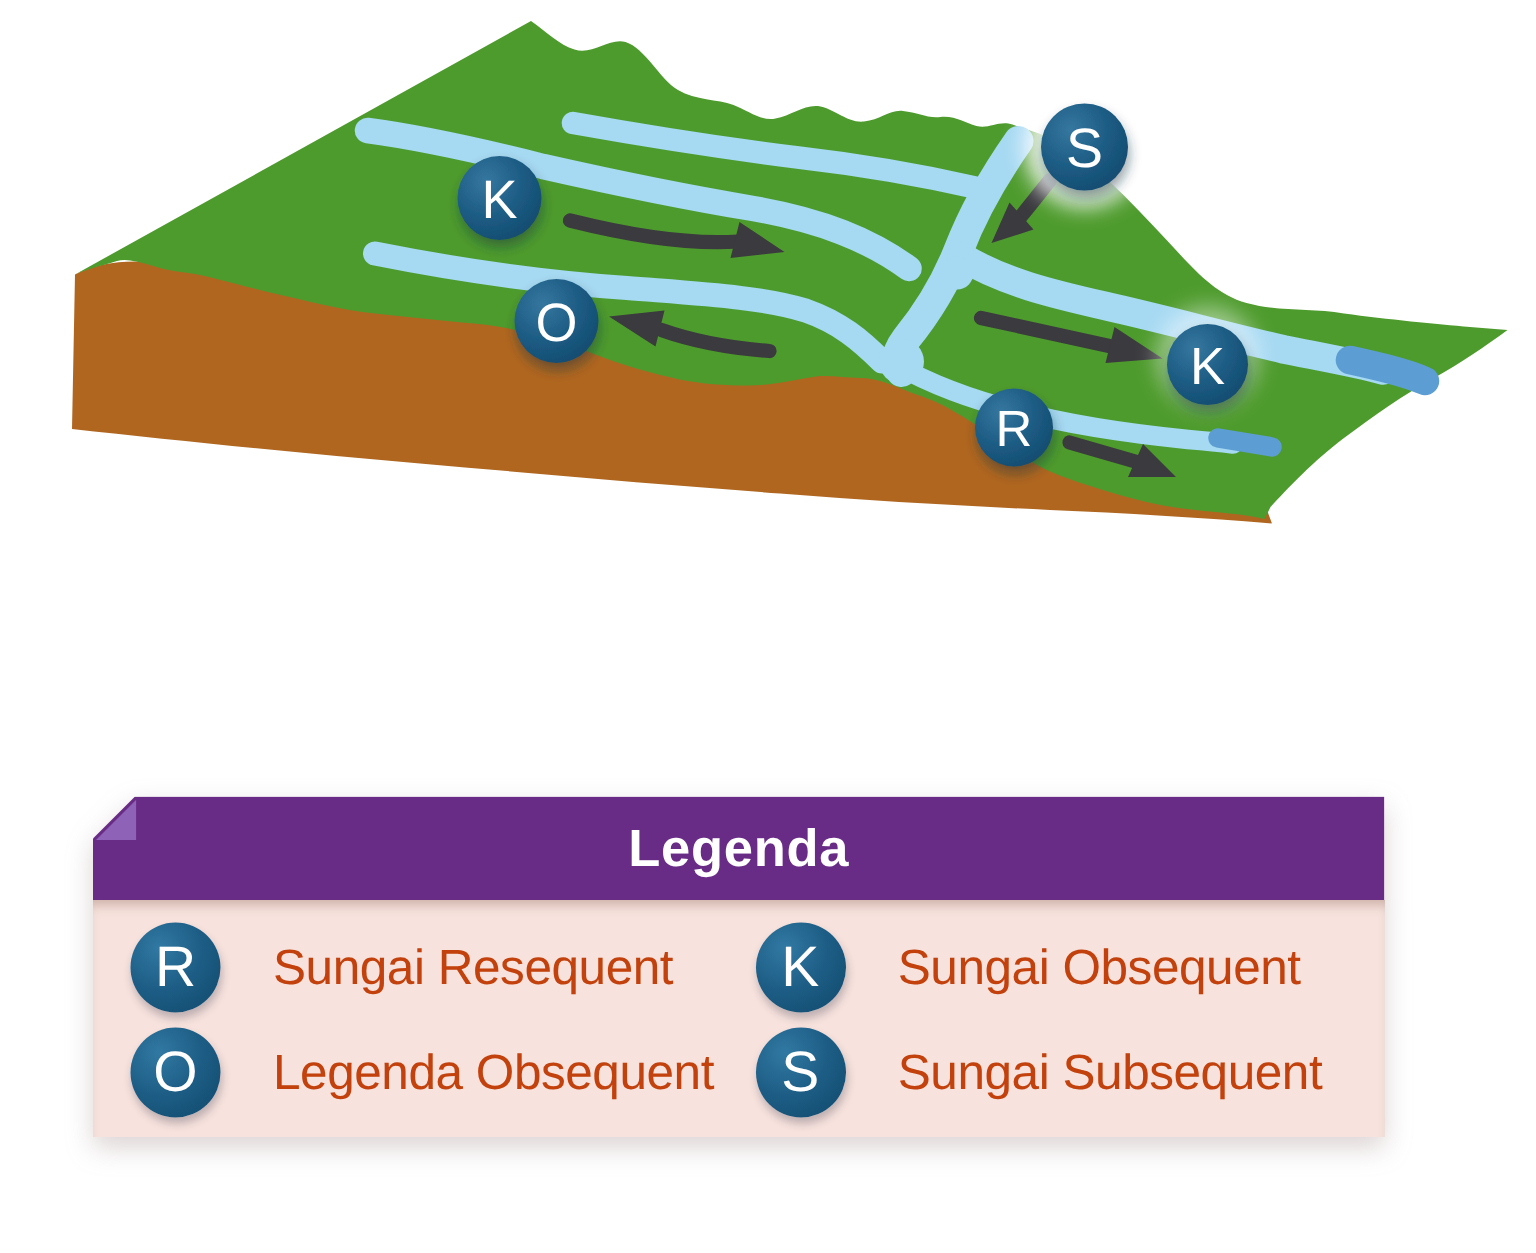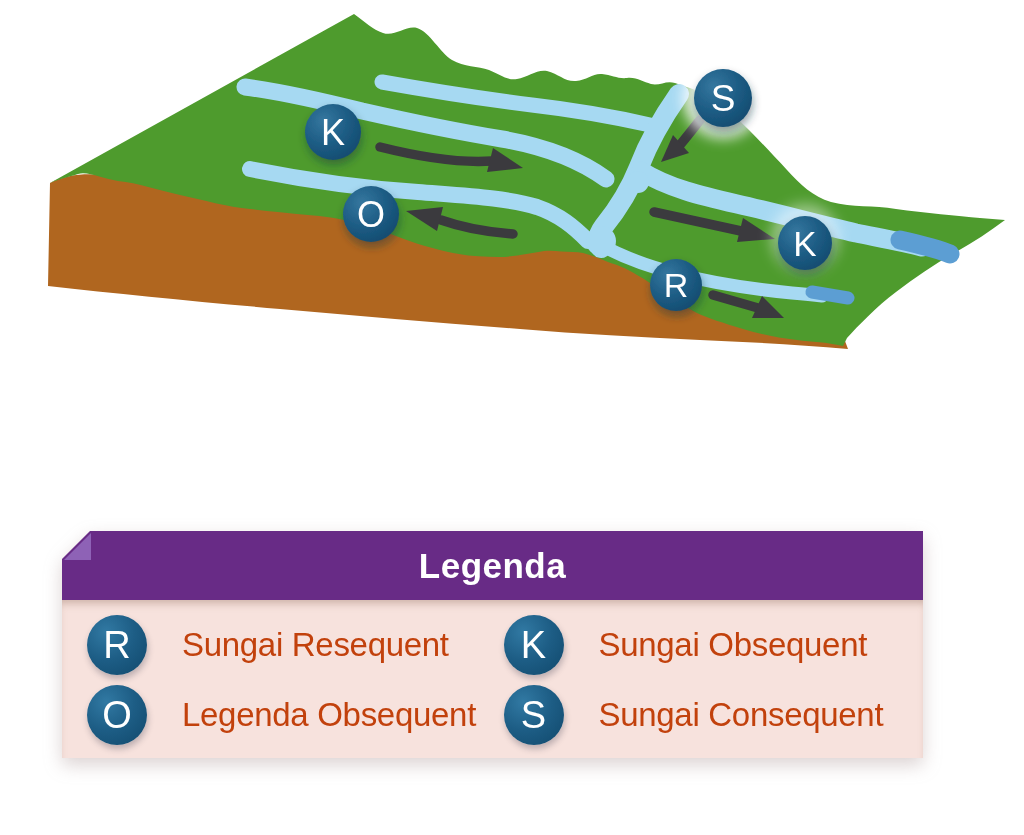--- a/index.html
+++ b/index.html
@@ -142,18 +142,18 @@
       <div class="legend-item col2">
         <span class="lbadge">K</span>
         <span class="llabel">Sungai Obsequent</span>
       </div>
       <div class="legend-item col1">
         <span class="lbadge">O</span>
         <span class="llabel">Legenda Obsequent</span>
       </div>
       <div class="legend-item col2">
         <span class="lbadge">S</span>
-        <span class="llabel">Sungai Consequent</span>
+        <span class="llabel">Sungai Subsequent</span>
       </div>
     </div>
   </div>
 
 </div>
 
 </body></html>

